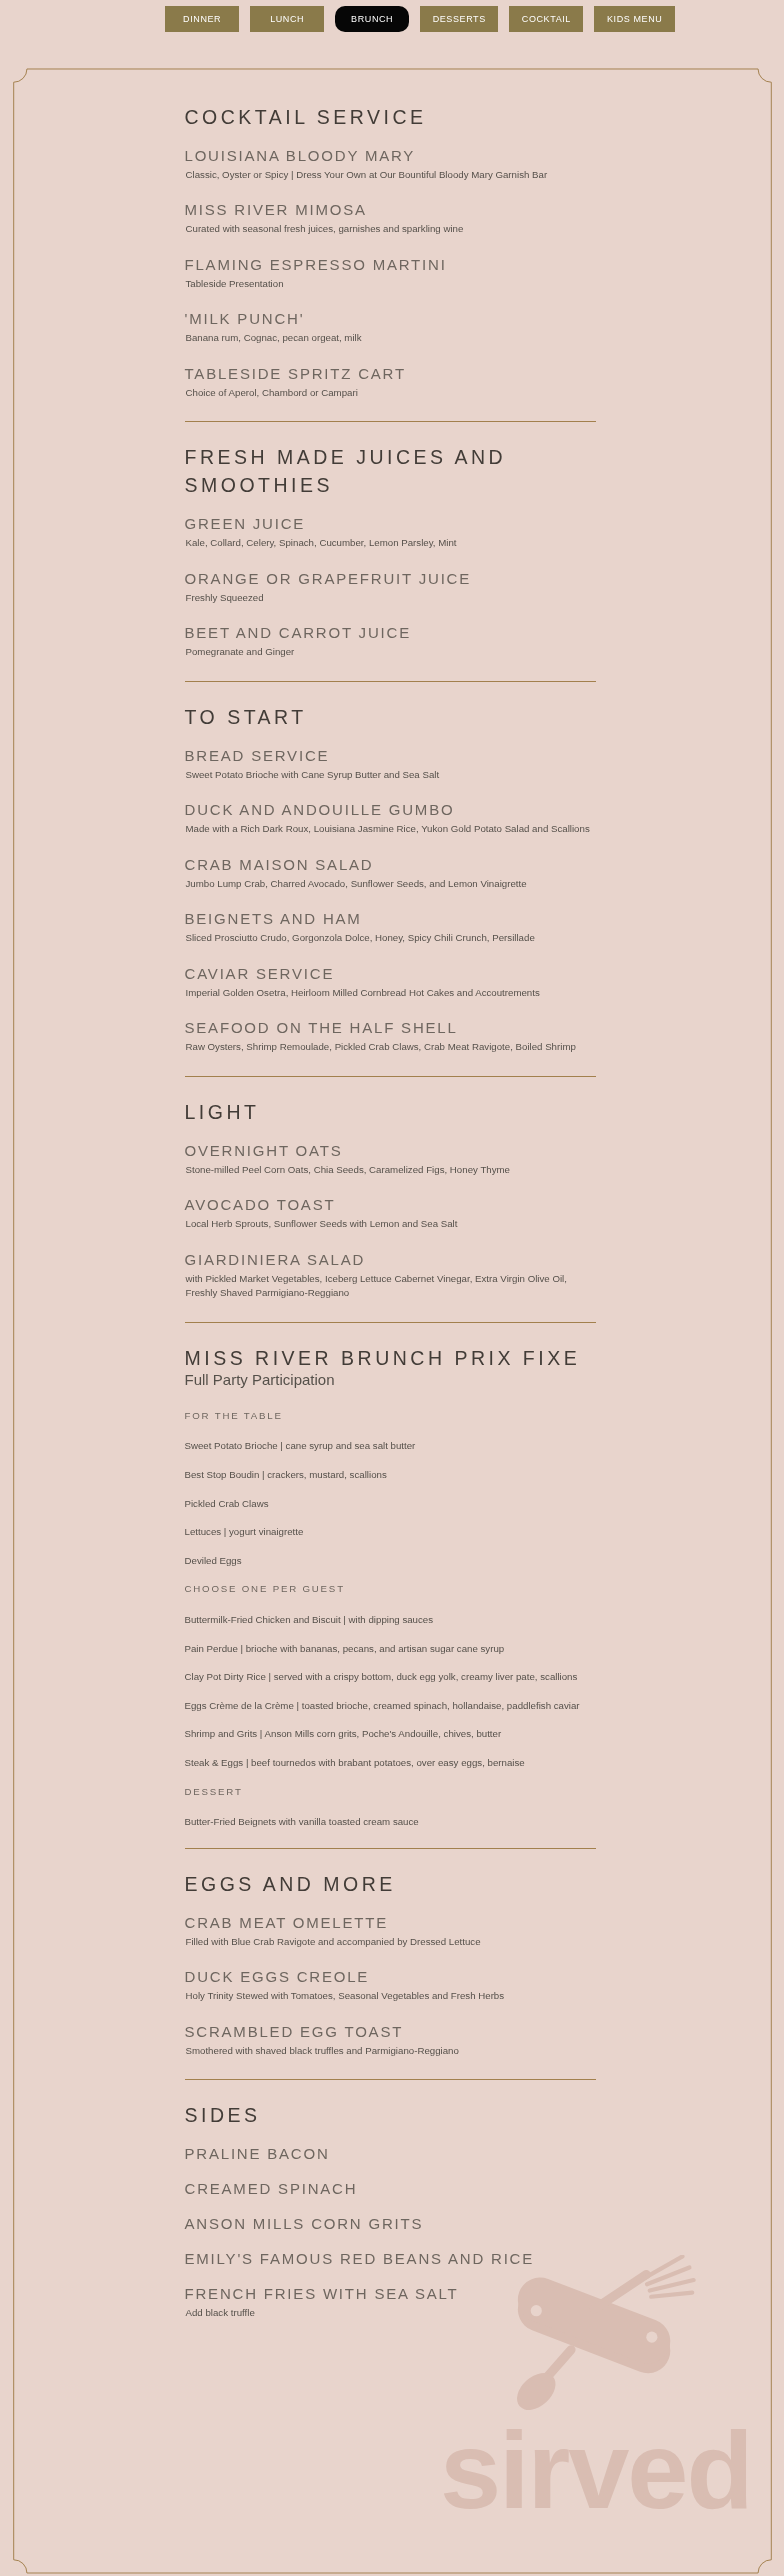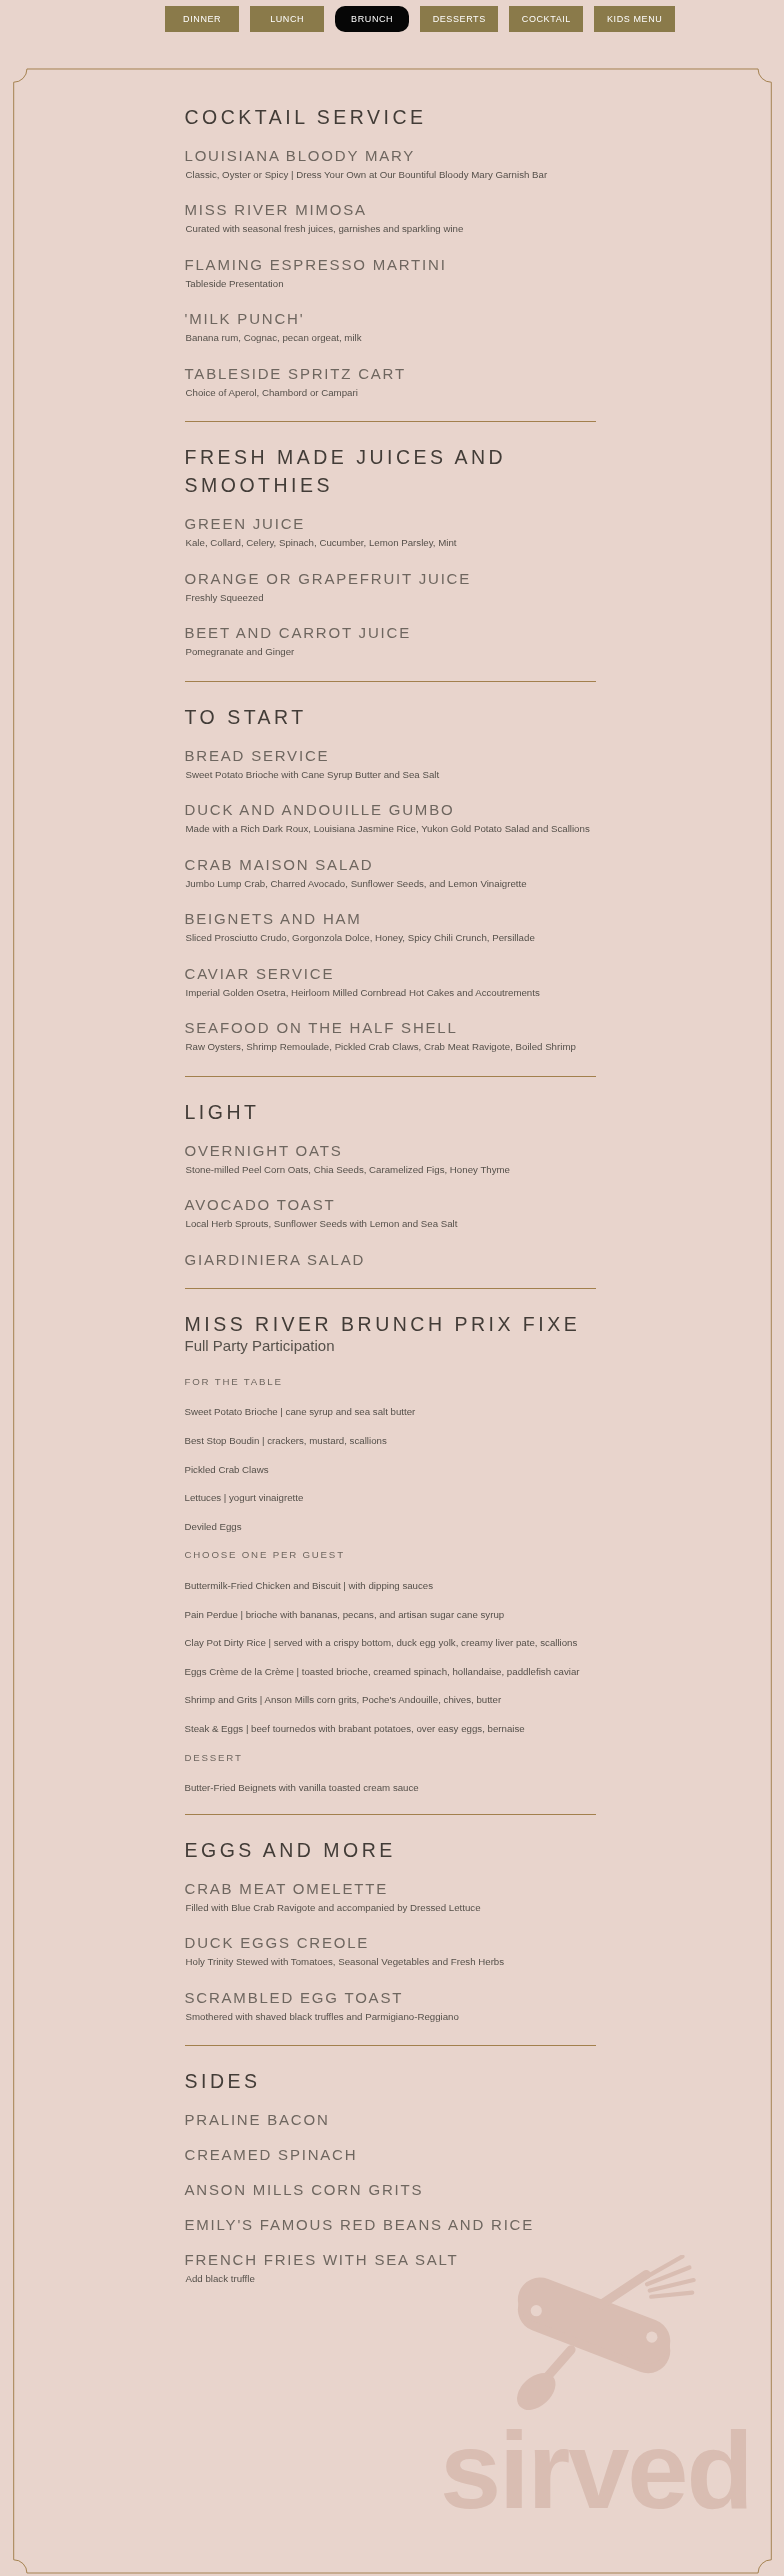--- a/index.html
+++ b/index.html
@@ -146,20 +146,21 @@
         <div class="item">
           <p class="item-name">OVERNIGHT OATS</p>
           <p class="item-desc">Stone-milled Peel Corn Oats, Chia Seeds, Caramelized Figs, Honey Thyme</p>
         </div>
         <div class="item">
           <p class="item-name">AVOCADO TOAST</p>
           <p class="item-desc">Local Herb Sprouts, Sunflower Seeds with Lemon and Sea Salt</p>
         </div>
         <div class="item">
           <p class="item-name">GIARDINIERA SALAD</p>
+          <p class="item-desc">with Pickled Market Vegetables, Iceberg Lettuce Cabernet Vinegar, Extra Virgin Olive Oil, Freshly Shaved Parmigiano-Reggiano</p>
         </div>
       </section>
       <hr class="divider">
       <section class="section">
         <h2 class="section-title">MISS RIVER BRUNCH PRIX FIXE</h2>
         <p class="section-subtitle">Full Party Participation</p>
         <p class="group-heading">FOR THE TABLE</p>
         <p class="line">Sweet Potato Brioche | cane syrup and sea salt butter</p>
         <p class="line">Best Stop Boudin | crackers, mustard, scallions</p>
         <p class="line">Pickled Crab Claws</p>

